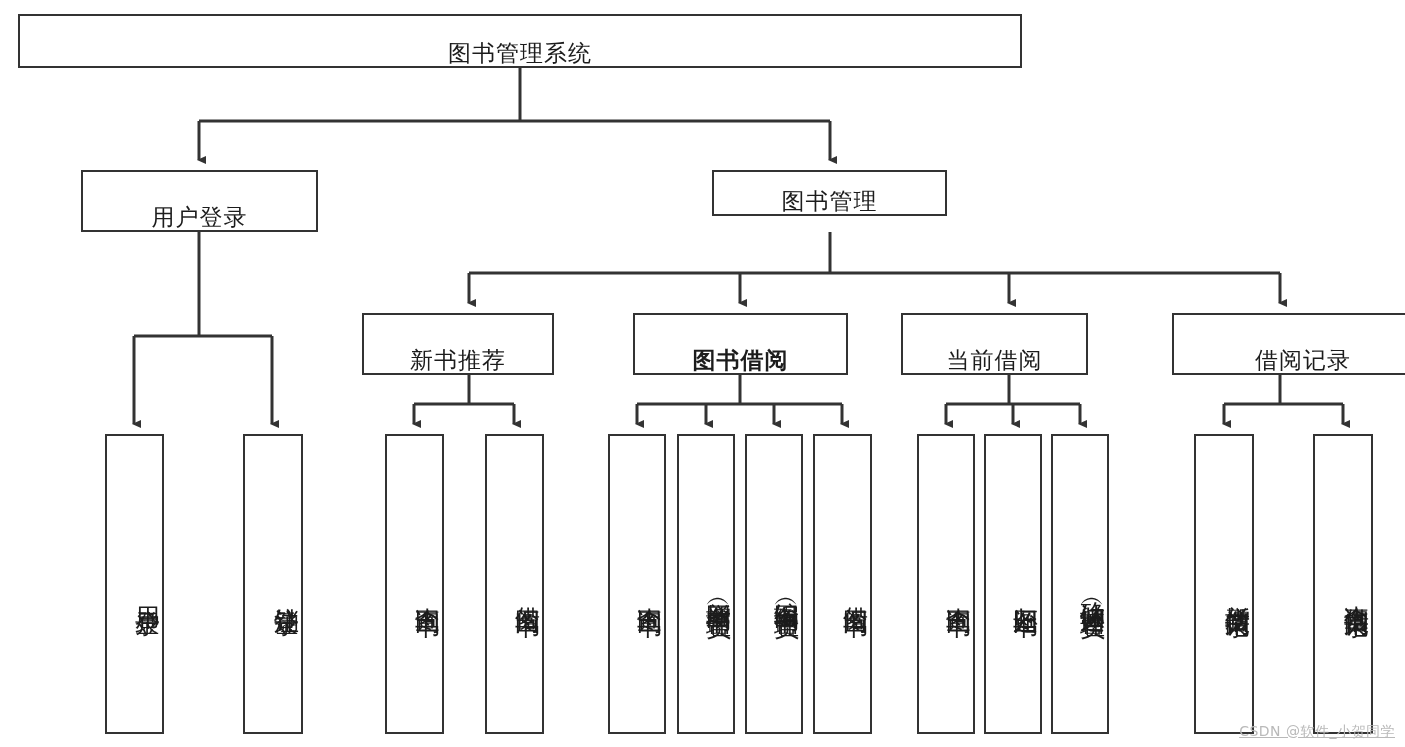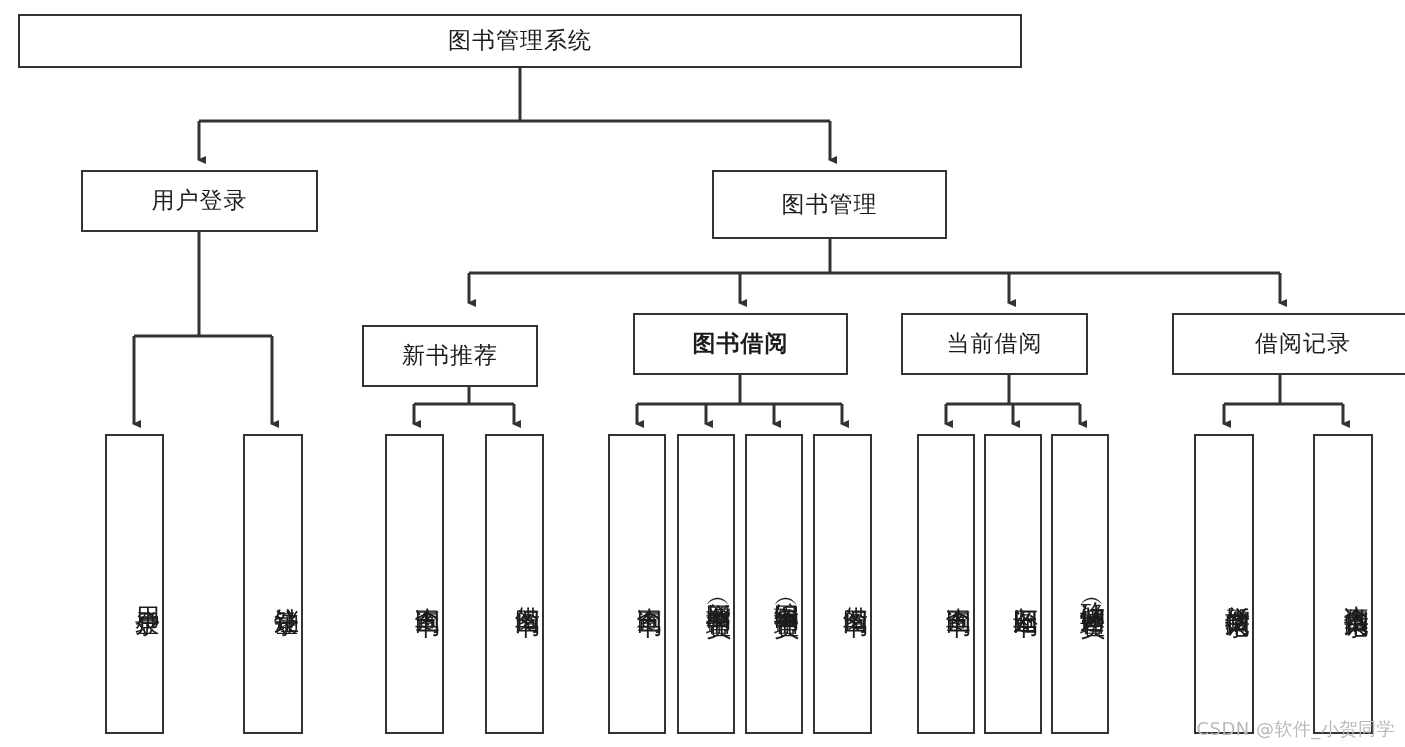--- a/index.html
+++ b/index.html
@@ -24,21 +24,21 @@
     width: 1405px;
     height: 747px;
     pointer-events: none;
   }
   .node {
     position: absolute;
     box-sizing: border-box;
     border: 2.5px solid #333333;
     background: #ffffff;
     display: flex;
-    align-items: center;
+    align-items: flex-end;
     justify-content: center;
     color: #1c1c1c;
   }
   .node.horiz {
     font-size: 23px;
     letter-spacing: 1px;
     line-height: 1.1;
   }
   .node.vert {
     writing-mode: vertical-rl;
@@ -53,24 +53,25 @@
     white-space: nowrap;
   }
   .node.vert span {
     writing-mode: vertical-rl;
     text-orientation: upright;
   }
   .watermark {
     position: absolute;
     right: 10px;
     bottom: 6px;
-    font-size: 18px;
+    font-size: 14px;
     color: #b9b9b9;
     letter-spacing: 0.5px;
     white-space: nowrap;
+    text-decoration: underline;
   }
 </style>
 </head>
 <body>
 
 <div id="canvas">
 
   <svg class="connectors" viewBox="0 0 1405 747" xmlns="http://www.w3.org/2000/svg">
     <defs>
       <marker id="arrow" markerWidth="10" markerHeight="10" refX="4" refY="7" orient="auto" markerUnits="userSpaceOnUse">
@@ -121,25 +122,25 @@
     </g>
   </svg>
 
   <div class="node horiz" style="left:18px; top:14px; width:1004px; height:54px;">
     <span>图书管理系统</span>
   </div>
 
   <div class="node horiz" style="left:81px; top:170px; width:237px; height:62px;">
     <span>用户登录</span>
   </div>
-  <div class="node horiz" style="left:712px; top:170px; width:235px; height:69px;">
+  <div class="node horiz" style="left:712px; top:170px; width:235px; height:46px;">
     <span>图书管理</span>
   </div>
 
-  <div class="node horiz" style="left:362px; top:313px; width:176px; height:62px;margin-top:12px;">
+  <div class="node horiz" style="left:362px; top:313px; width:192px; height:62px;">
     <span>新书推荐</span>
   </div>
   <div class="node horiz" style="left:633px; top:313px; width:215px; height:62px;font-weight:bold;">
     <span>图书借阅</span>
   </div>
   <div class="node horiz" style="left:901px; top:313px; width:187px; height:62px;">
     <span>当前借阅</span>
   </div>
   <div class="node horiz" style="left:1172px; top:313px; width:262px; height:62px;">
     <span>借阅记录</span>

